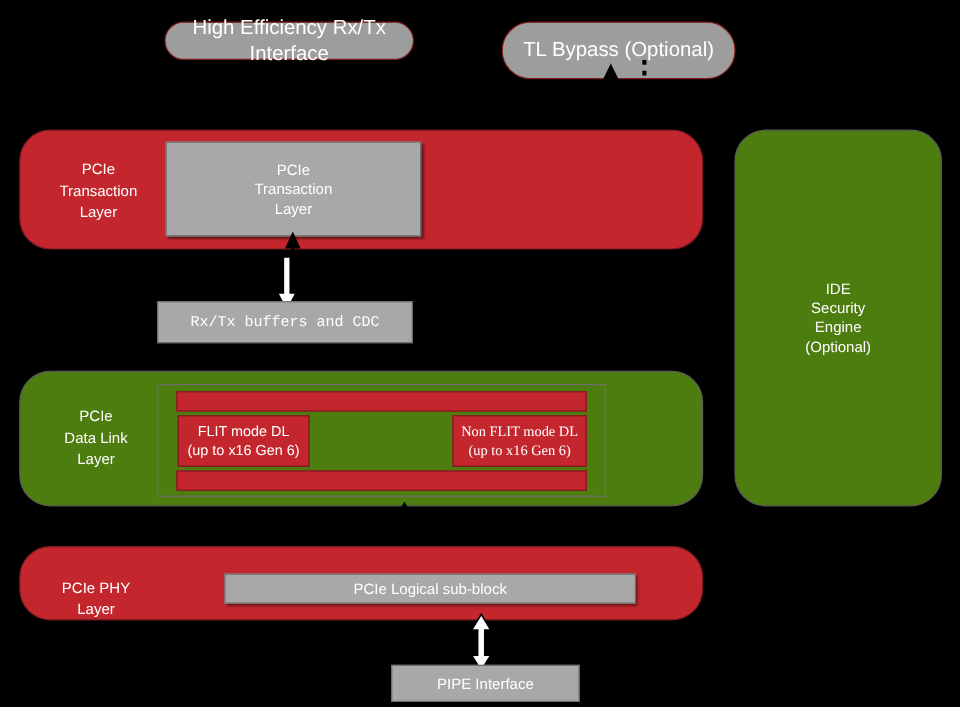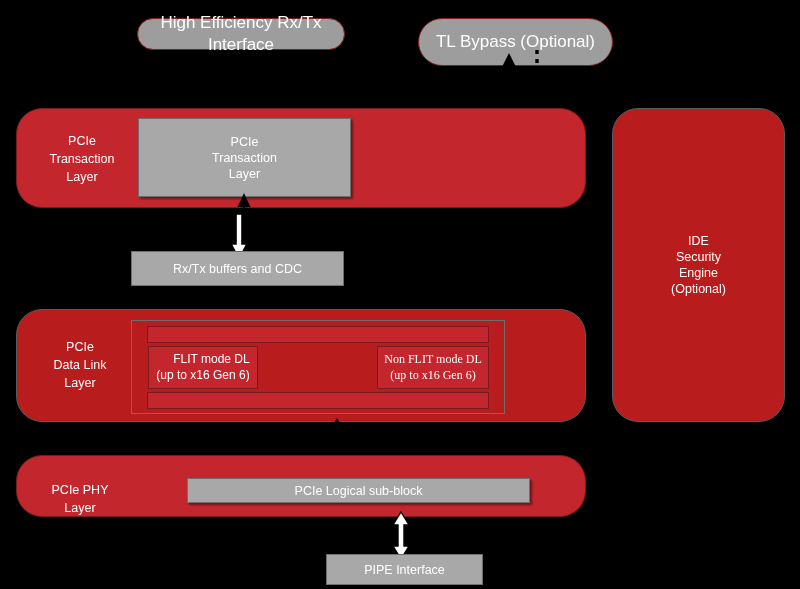--- a/index.html
+++ b/index.html
@@ -39,21 +39,21 @@
   }
 
   
   .band-red {
     background: #c4262e;
     border: 1px solid #7a1a1f;
     border-radius: 26px;
     box-shadow: 3px 3px 3px rgba(0,0,0,0.5);
   }
   .band-gray {
-    background: #b91c1c;
+    background: #4d7c0f;
     border: 1px solid #5a5a5a;
     border-radius: 26px;
     box-shadow: 3px 3px 3px rgba(0,0,0,0.5);
   }
 
   
   .box-gray {
     background: #a8a8a8;
     border: 1px solid #6e6e6e;
     font-size: 12.5px;
@@ -137,37 +137,37 @@
       <polygon points="1.5,15 14.5,15 8,1" fill="#000000"></polygon>
     </svg>
   </div>
 
   <div class="conn" style="left:229px; top:214px; width:20px; height:48px;">
     <svg width="20" height="48" viewBox="0 0 20 48">
       <path d="M7,0 L13,0 L13,30 L18,30 L10,45 L2,30 L7,30 Z" fill="#ffffff" stroke="#000000" stroke-width="1.6" stroke-linejoin="miter"></path>
     </svg>
   </div>
 
-  <div class="node box-gray" style="left:131px; top:251px; width:213px; height:35px;">
+  <div class="node box-gray" style="left:131px; top:251px; width:213px; height:35px;font-family:Liberation Mono, monospace;">
     <span>Rx/Tx buffers and CDC</span>
   </div>
 
   <div class="node band-gray" style="left:16px; top:309px; width:570px; height:113px;"></div>
 
   <div class="label-stack multiline" style="left:30px; top:325px; width:100px; height:80px;">PCIe
 Data Link
 Layer</div>
 
   <div class="node box-outline" style="left:131px; top:320px; width:374px; height:94px;"></div>
 
   <div class="node box-red" style="left:147px; top:326px; width:342px; height:17px;"></div>
 
   <div class="node box-red" style="left:147px; top:392px; width:342px; height:17px;"></div>
 
-  <div class="node box-red multiline" style="left:148px; top:346px; width:110px; height:43px;text-align:right;">FLIT mode DL
+  <div class="node box-red multiline" style="left:148px; top:346px; width:110px; height:43px;">FLIT mode DL
 (up to x16 Gen 6)</div>
 
   <div class="node box-red multiline" style="left:377px; top:346px; width:112px; height:43px;font-family:Liberation Serif, serif;">Non FLIT mode DL
 (up to x16 Gen 6)</div>
 
   <div class="conn" style="left:328px; top:418px; width:18px; height:48px;">
     <svg width="18" height="48" viewBox="0 0 18 48">
       <line x1="9" y1="10" x2="9" y2="38" stroke="#000000" stroke-width="2.4"></line>
       <polygon points="2,12 16,12 9,0" fill="#000000"></polygon>
       <polygon points="2,36 16,36 9,48" fill="#000000"></polygon>

